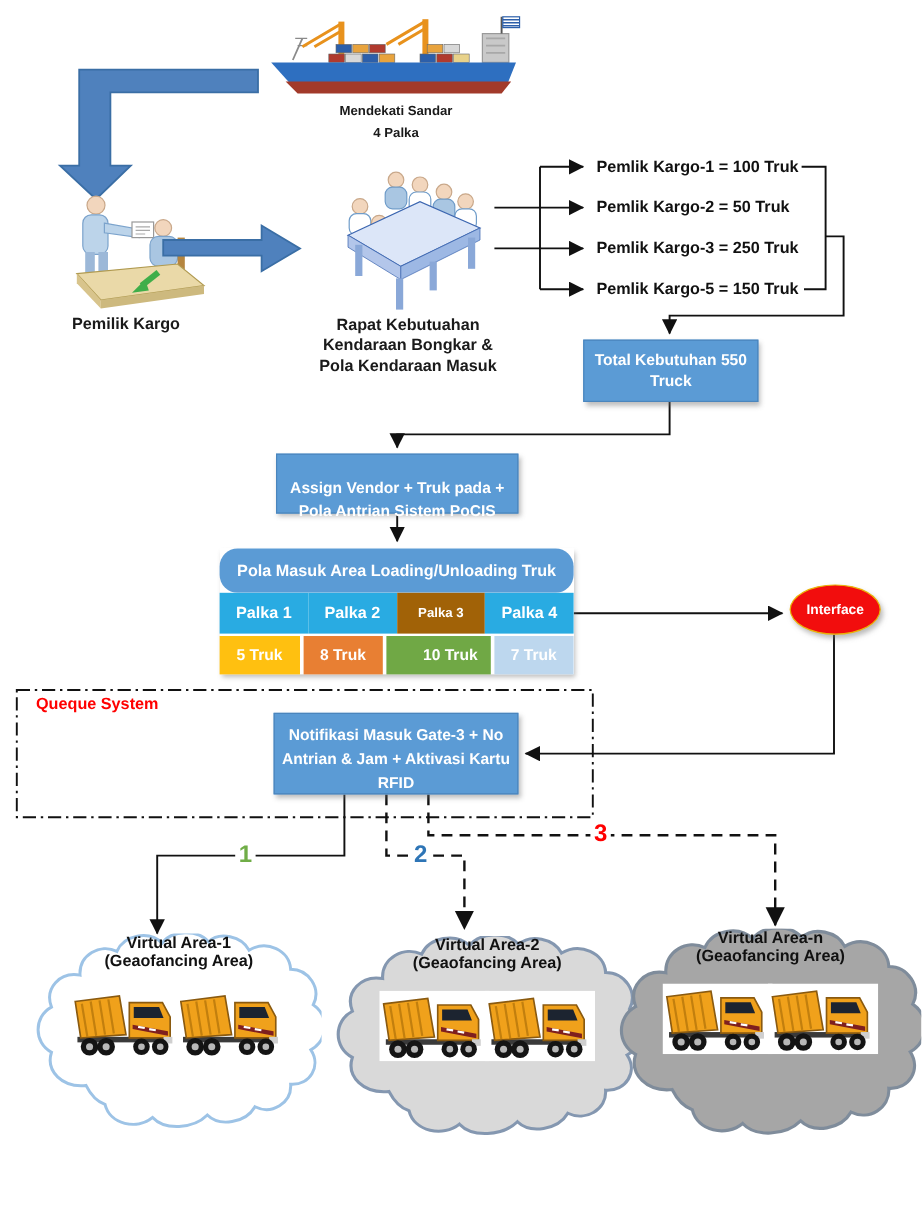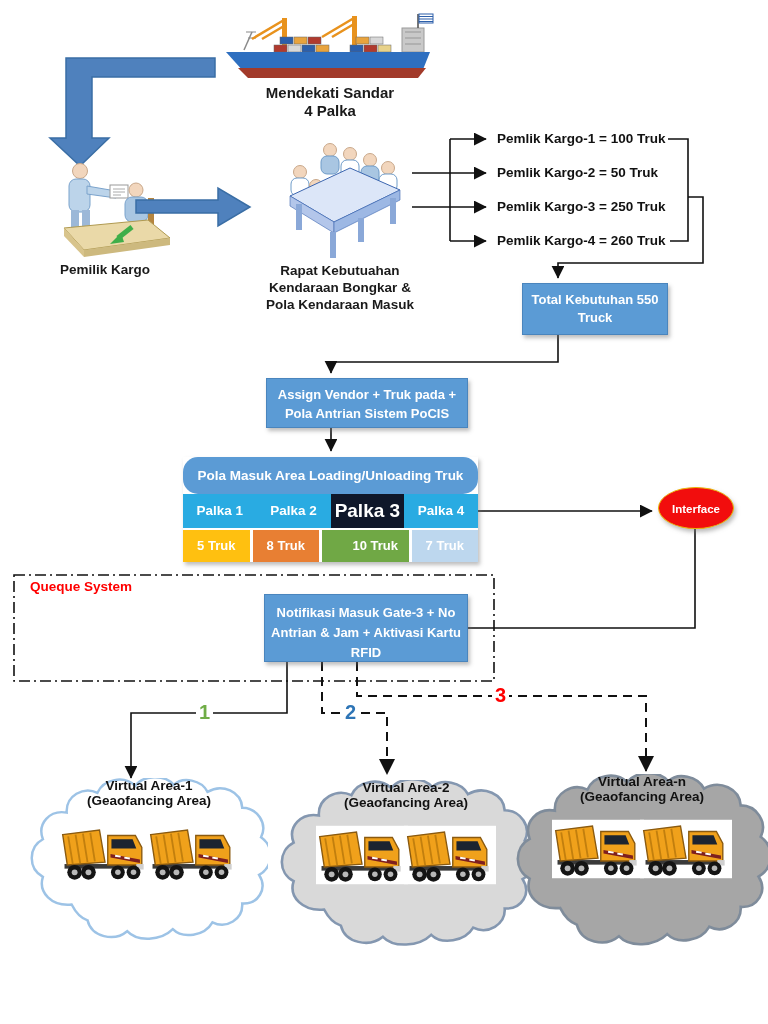--- a/index.html
+++ b/index.html
@@ -2,21 +2,21 @@
 <html><head>
 <meta charset="utf-8">
 <style>
   html,body{margin:0;padding:0;background:#fff;}
   #page{position:relative;width:768px;height:1024px;background:#ffffff;overflow:hidden;
         font-family:"Liberation Sans", sans-serif;}
   .abs{position:absolute;}
   .caption{position:absolute;text-align:center;font-weight:bold;color:#1a1a1a;}
   .list-item{position:absolute;font-size:13.5px;font-weight:bold;color:#111;white-space:nowrap;}
   .bluebox{position:absolute;color:#fff;font-weight:bold;text-align:center;
-           border:1px solid #4a85bd;box-shadow:2px 3px 4px rgba(110,110,110,.45);box-sizing:border-box;margin-left:36px;}
+           border:1px solid #4a85bd;box-shadow:2px 3px 4px rgba(110,110,110,.45);box-sizing:border-box;}
   .bluebox .ln{pointer-events:none;}
   #overlay{position:absolute;left:0;top:0;width:768px;height:1024px;}
   .table-row{position:absolute;display:flex;}
   .cell{flex:1;text-align:center;color:#fff;font-weight:bold;}
   .route-num{position:absolute;font-size:20px;font-weight:bold;line-height:20px;background:#fff;padding:0 3px;}
   .cloud{position:absolute;}
   .cloud-svg{position:absolute;left:0;top:0;width:100%;height:100%;}
   .cloud-title{position:relative;text-align:center;font-weight:bold;font-size:13.5px;color:#111;}
   .cloud-subtitle{position:relative;text-align:center;font-weight:bold;font-size:13.5px;color:#111;}
   .truck-row{position:relative;display:flex;justify-content:center;margin-top:14px;}
@@ -101,21 +101,21 @@
       <rect x="86" y="25" width="13" height="7" fill="#b03a2e"></rect>
       <rect x="128" y="33" width="13" height="7" fill="#2c5faa"></rect>
         <rect x="142" y="33" width="13" height="7" fill="#b03a2e"></rect>
       <rect x="156" y="33" width="13" height="7" fill="#e8d28a"></rect>
       <rect x="134" y="25" width="13" height="7" fill="#e8a33d"></rect>
         <rect x="148" y="25" width="13" height="7" fill="#d8d8d8"></rect>
     </g>
     <polygon points="4,40 208,40 200,60 22,60" fill="#2e6fc0"></polygon>
     <polygon points="16,56 204,56 196,66 26,66" fill="#a23a2a"></polygon>
   </svg>
-  <div class="caption" style="left:230px;top:84px;width:200px;font-size:15px;line-height:18px">
+  <div class="caption" style="left:230px;top:84px;width:200px;font-size:11px;line-height:18px">
     <div>Mendekati Sandar</div>
     <div>4 Palka</div>
   </div>
 
   <svg class="abs" style="left:45px;top:50px" width="175" height="120" viewBox="0 0 175 120">
     <path d="M170,8 L21,8 L21,88 L5,88 L35,116 L64,88 L47,88 L47,27 L170,27 Z" fill="#4f81bd" stroke="#3a6ea5" stroke-width="1.5"></path>
   </svg>
 
   <svg class="abs" style="left:52px;top:158px" width="124" height="102" viewBox="0 0 124 102">
     <circle cx="28" cy="13" r="7.5" fill="#f2d6bd" stroke="#c9a88a"></circle>
@@ -169,38 +169,38 @@
   </svg>
   <div class="caption" style="left:255px;top:262px;width:170px;font-size:13.5px;line-height:17px">
     <div>Rapat Kebutuahan</div>
     <div>Kendaraan Bongkar &amp;</div>
     <div>Pola Kendaraan Masuk</div>
   </div>
 
   <div class="list-item" style="left:497px;top:131px">Pemlik Kargo-1 = 100 Truk</div>
   <div class="list-item" style="left:497px;top:165px">Pemlik Kargo-2 = 50 Truk</div>
   <div class="list-item" style="left:497px;top:199px">Pemlik Kargo-3 = 250 Truk</div>
-  <div class="list-item" style="left:497px;top:233px">Pemlik Kargo-4 = 260 Truk</div>
+  <div class="list-item" style="left:497px;top:233px">Pemlik Kargo-5 = 150 Truk</div>
 
   <div class="bluebox" style="left: 486px; top: 283px; width: 146px; height: 52px; font-size: 13px; line-height: 18px; padding-top: 7px; background: rgb(91, 155, 213);">
     <div class="ln">Total Kebutuhan 550</div>
     <div class="ln">Truck</div>
   </div>
 
-  <div class="bluebox" style="left: 230px; top: 378px; width: 202px; height: 50px; font-size: 13px; line-height: 19px; padding-top: 6px; background: rgb(91, 155, 213);">
+  <div class="bluebox" style="left: 230px; top: 378px; width: 202px; height: 50px; font-size: 13px; line-height: 19px; padding-top: 18px; background: rgb(91, 155, 213);">
     <div class="ln">Assign Vendor + Truk pada +</div>
     <div class="ln">Pola Antrian Sistem PoCIS</div>
   </div>
 
   <div class="abs" style="left:183px;top:457px;width:295px;box-shadow:2px 3px 4px rgba(110,110,110,.45)">
     <div style="height: 37px; line-height: 37px; text-align: center; color: rgb(255, 255, 255); font-weight: bold; font-size: 13.5px; background: rgb(91, 155, 213); border-radius: 15px;">Pola Masuk Area Loading/Unloading Truk</div>
     <div class="table-row" style="position:relative;height:34px;gap:0;background:#fff">
       <div class="cell" style="line-height: 34px; font-size: 13.5px; background: rgb(41, 171, 226);">Palka 1</div>
       <div class="cell" style="line-height: 34px; font-size: 13.5px; background: rgb(41, 171, 226);">Palka 2</div>
-      <div class="cell" style="line-height: 34px; font-size: 19px; background: #0f172a;">Palka 3</div>
+      <div class="cell" style="line-height: 34px; font-size: 11px; background: #a16207;">Palka 3</div>
       <div class="cell" style="line-height: 34px; font-size: 13.5px; background: rgb(41, 171, 226);">Palka 4</div>
     </div>
     <div class="table-row" style="position:relative;height:32px;gap:3px;background:#fff;margin-top:2px">
       <div class="cell" style="line-height: 32px; font-size: 13px; background: rgb(255, 192, 16);">5 Truk</div>
       <div class="cell" style="line-height: 32px; font-size: 13px; background: rgb(232, 127, 51);">8 Truk</div>
       <div class="cell" style="line-height: 32px; font-size: 13px; background: rgb(112, 168, 69); padding-left: 20px;">10 Truk</div>
       <div class="cell" style="line-height: 32px; font-size: 13px; background: rgb(189, 215, 238);">7 Truk</div>
     </div>
   </div>
 

